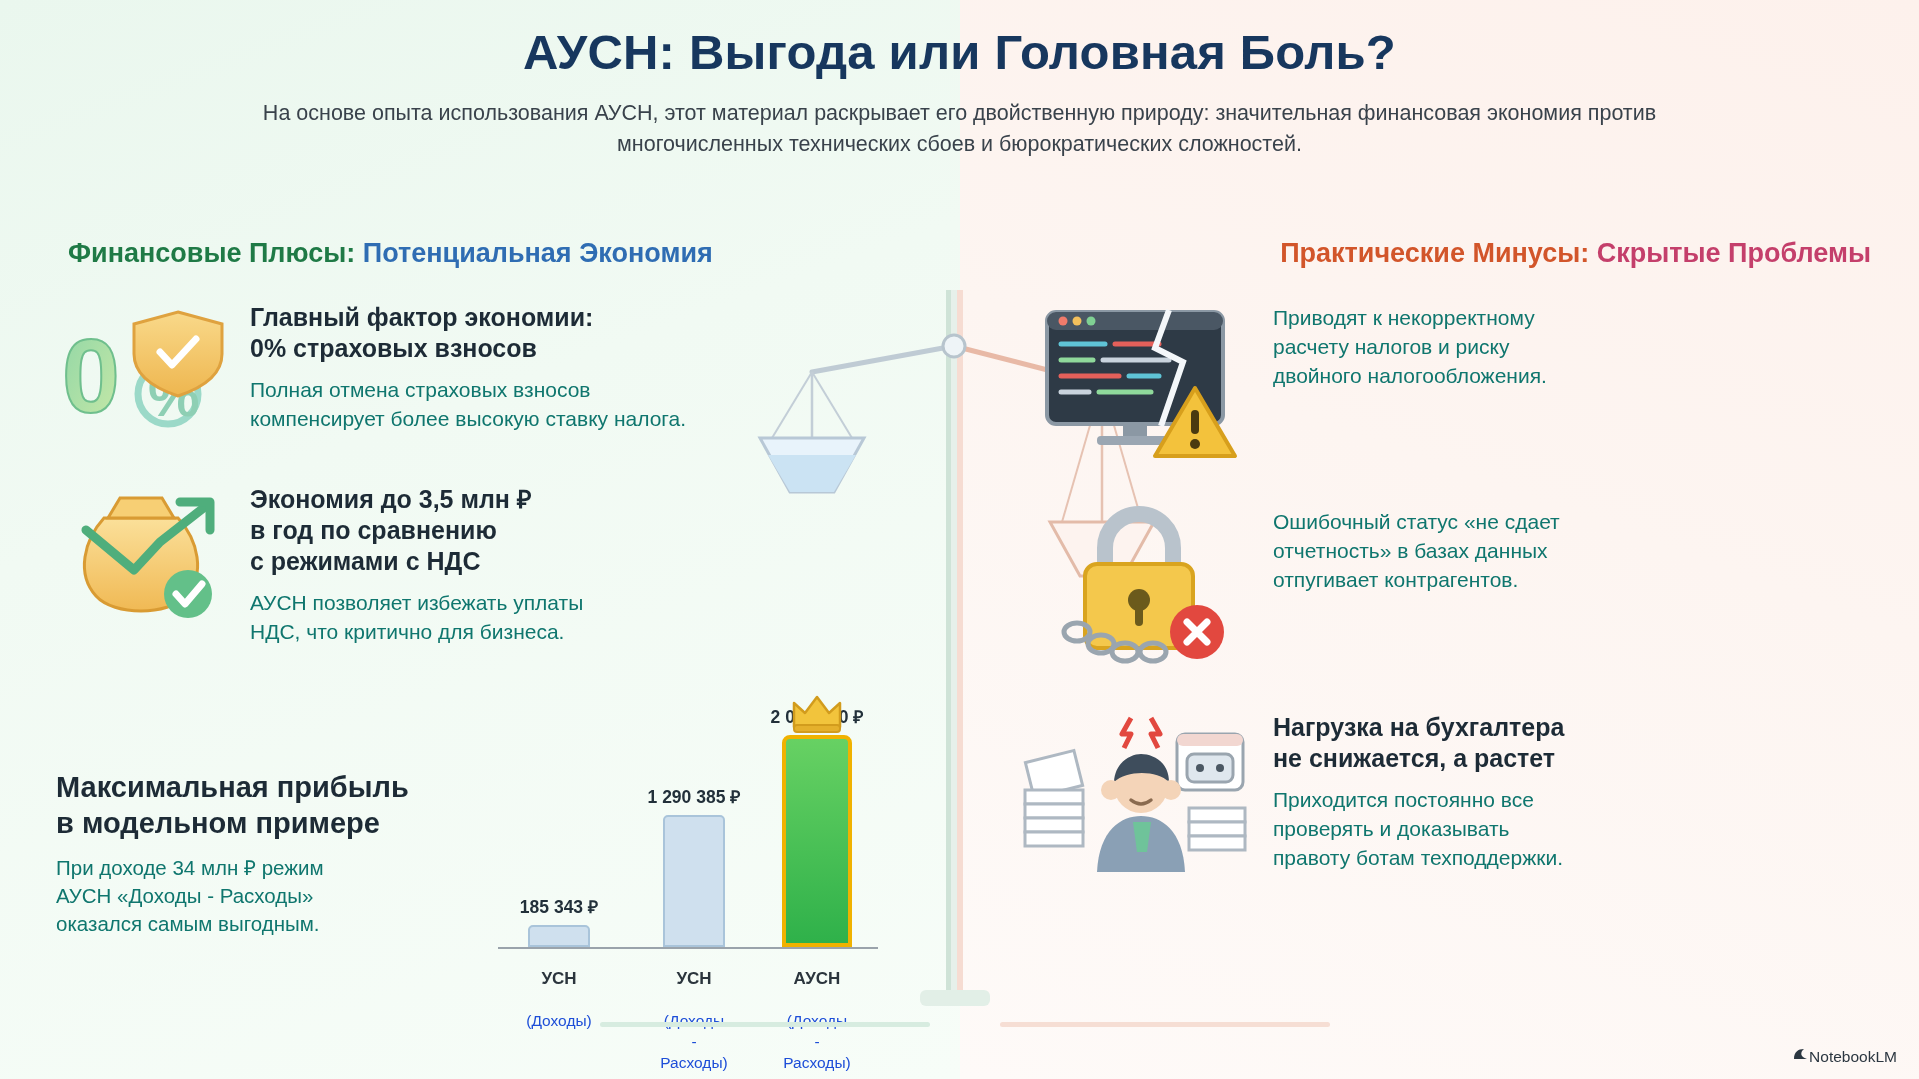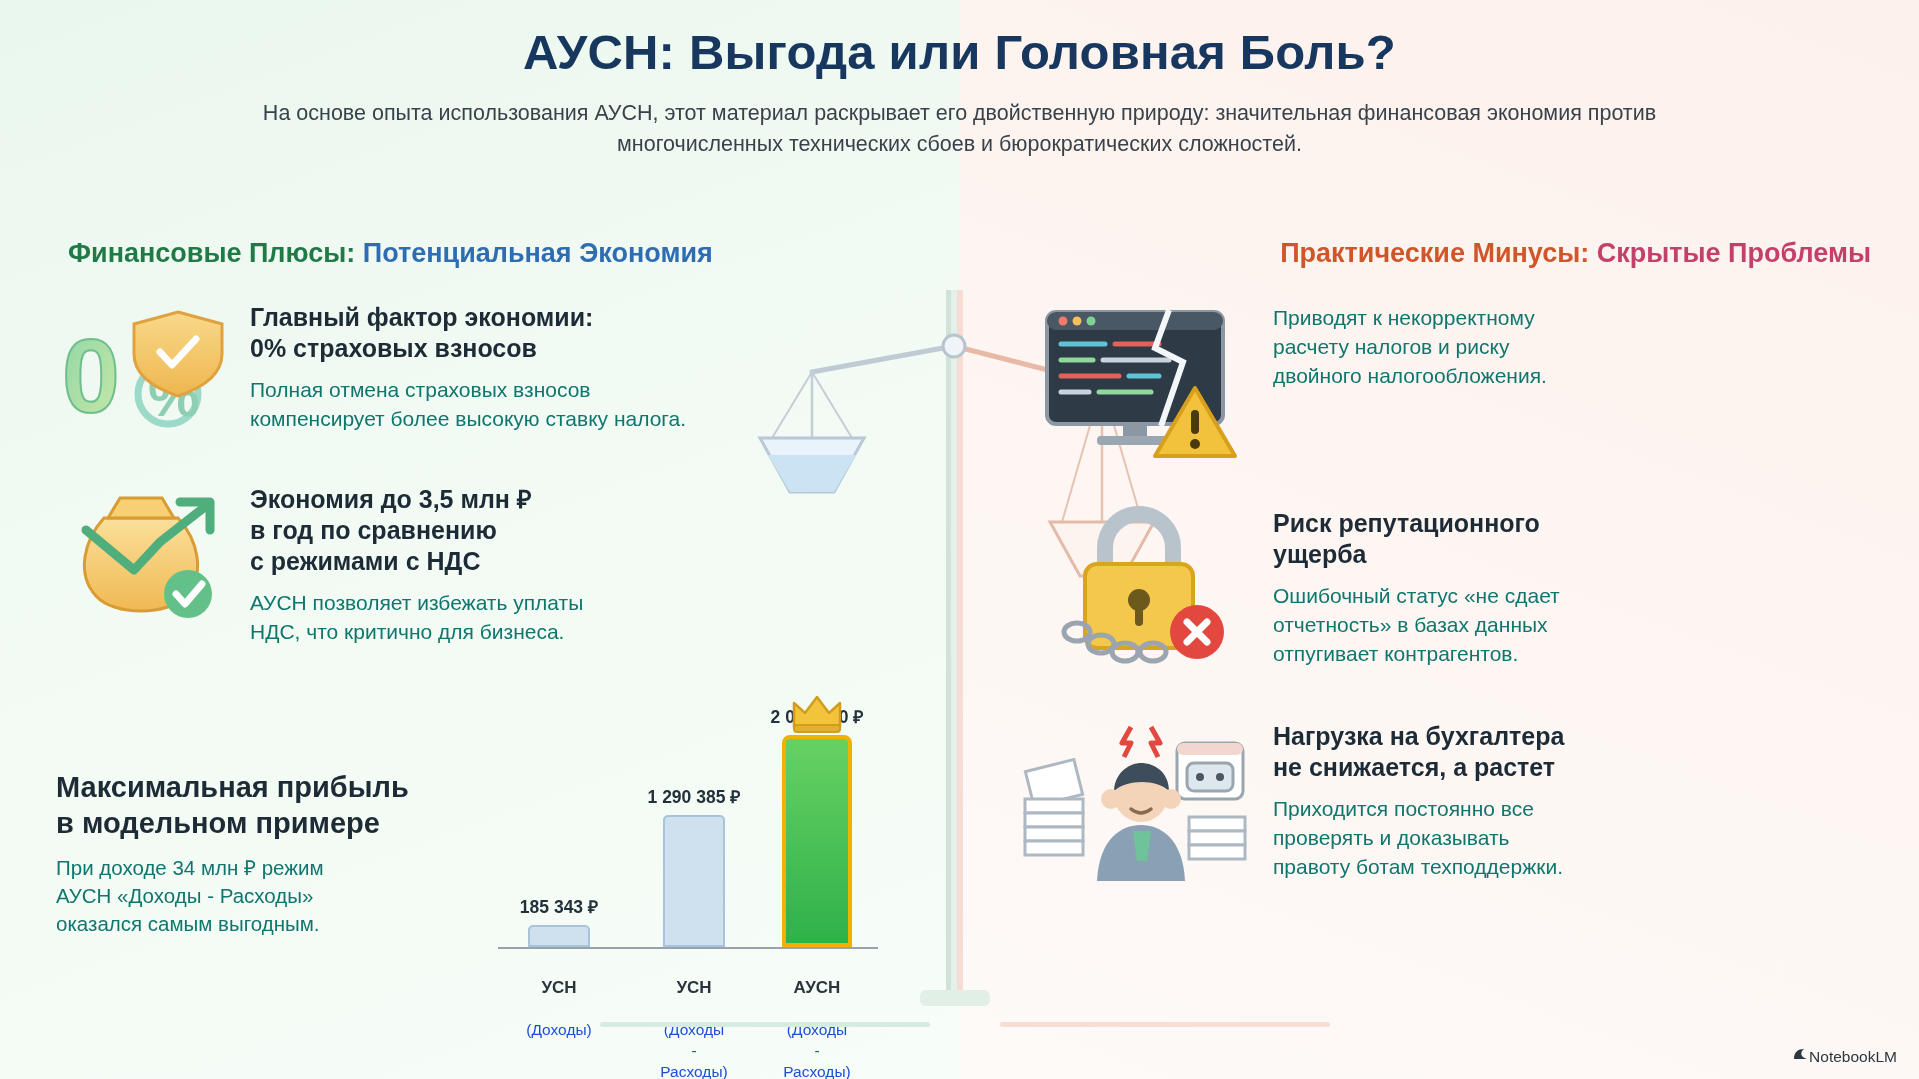--- a/index.html
+++ b/index.html
@@ -136,21 +136,20 @@
   .bar {
     margin: 0 auto;
     border-radius: 5px 5px 0 0;
   }
   .bar-val {
     font-size: 17.5px; color: #22303a; font-weight: bold; margin-bottom: 7px;
     white-space: nowrap;
   }
   .bar-lab {
     position: absolute; top: 100%; left: 50%; transform: translateX(-50%);
-    padding-top: 9px;
     font-size: 17px; color: #2b353d; line-height: 1.24; white-space: pre-line;
     font-weight: bold;
   }
   .bar-lab .sub { font-weight: normal; font-size: 15.5px; color: #1d4ed8; }
 
   .crown { position: absolute; top: -42px; left: 50%; transform: translateX(-50%); }
 
   
   .watermark {
     position: absolute; right: 22px; bottom: 12px;
@@ -368,22 +367,20 @@
             <ellipse cx="58" cy="132" rx="13" ry="9"></ellipse>
             <ellipse cx="82" cy="144" rx="13" ry="9"></ellipse>
             <ellipse cx="106" cy="152" rx="13" ry="9"></ellipse>
             <ellipse cx="134" cy="152" rx="13" ry="9"></ellipse>
           </g>
           <circle cx="178" cy="132" r="27" fill="#e2483f"></circle>
           <path d="M168 122 l20 20 M188 122 l-20 20" stroke="#ffffff" stroke-width="7" stroke-linecap="round"></path>
         </svg>
       </div>
       <div class="txt">
-        <p class="i-title">Риск репутационного
-ущерба</p>
         <p class="i-body">Ошибочный статус «не сдает
 отчетность» в базах данных
 отпугивает контрагентов.</p>
       </div>
     </div>
 
     <div class="item">
       <div class="icon">
         <svg width="236" height="175" viewBox="0 0 236 175">
 

